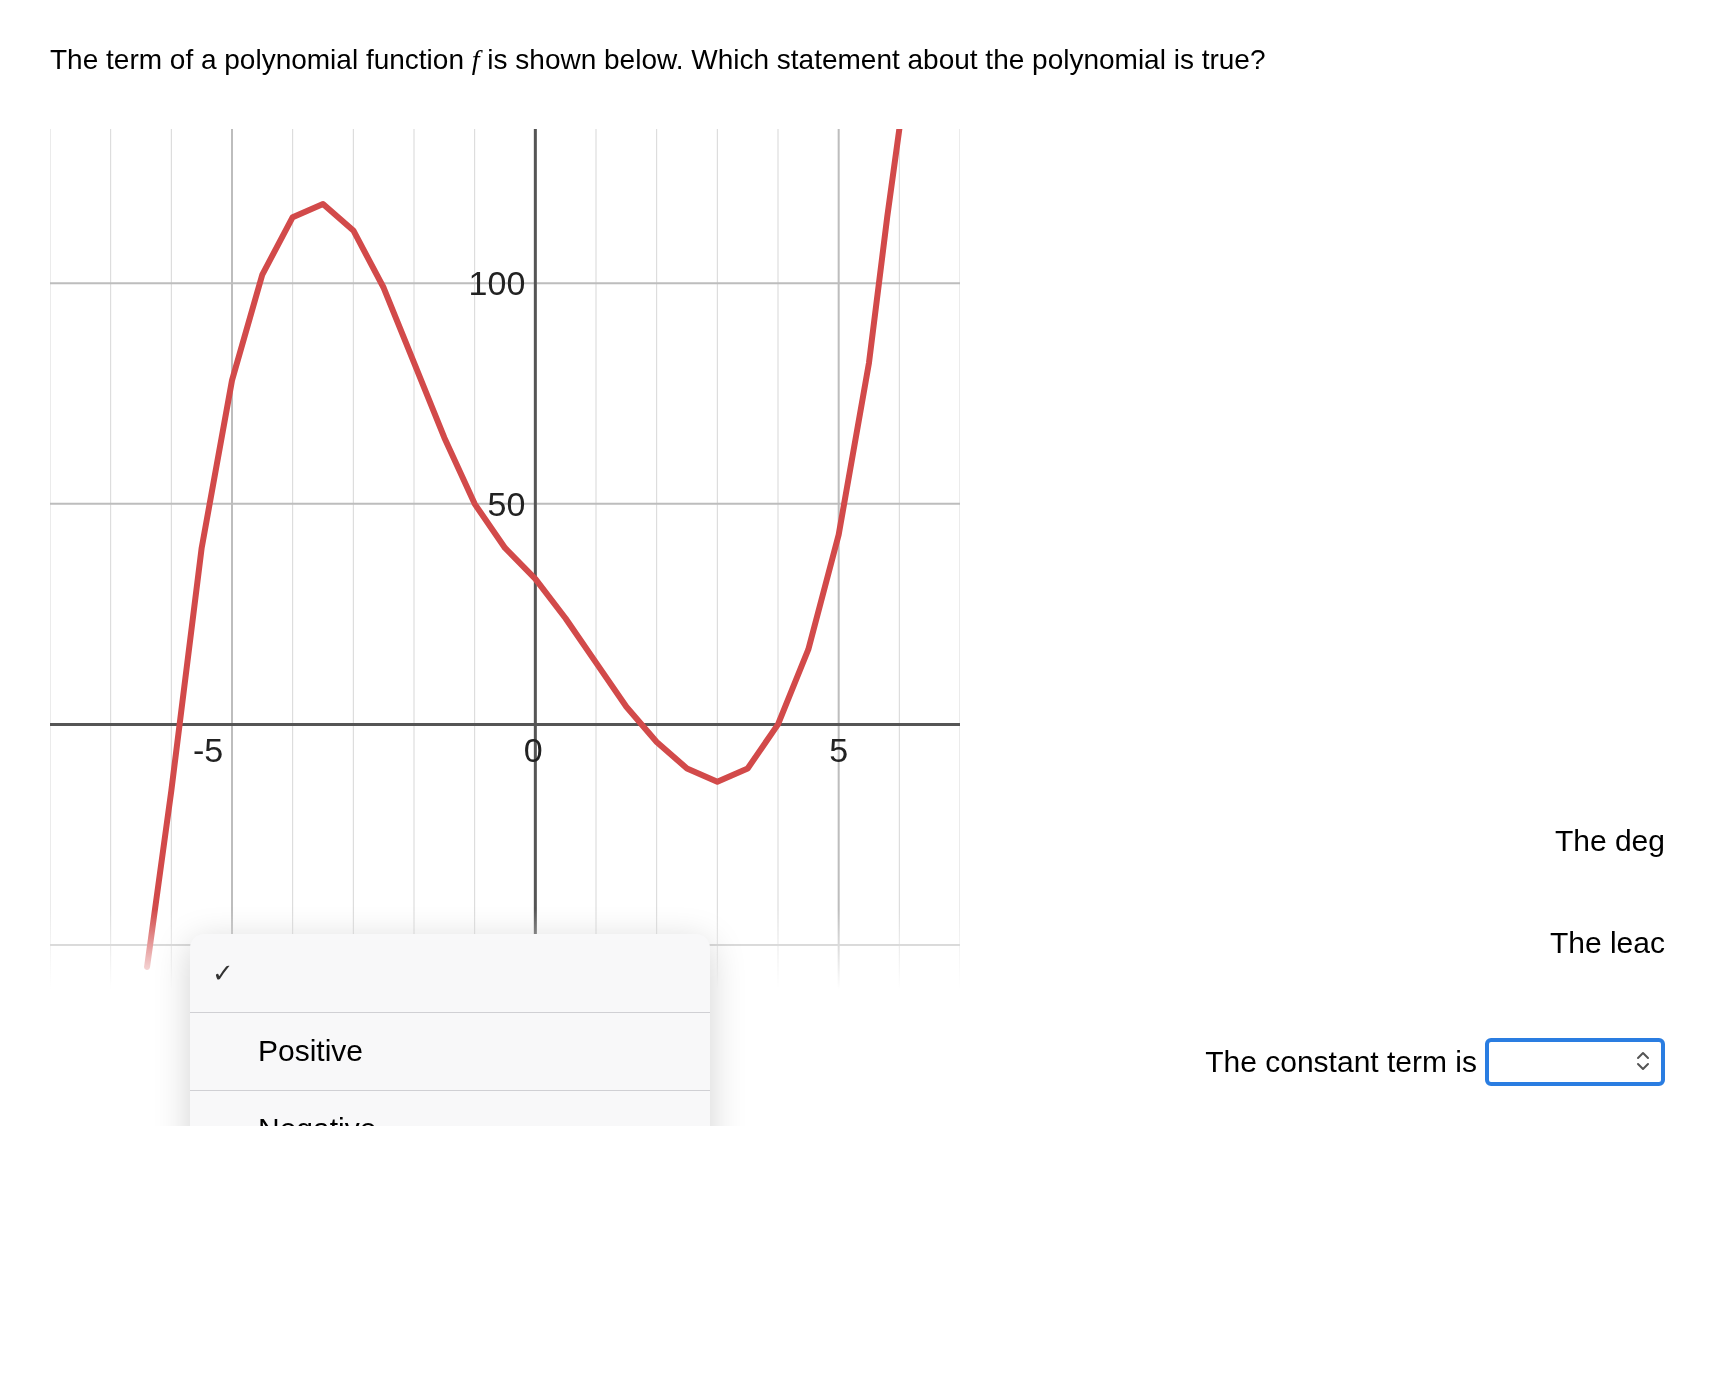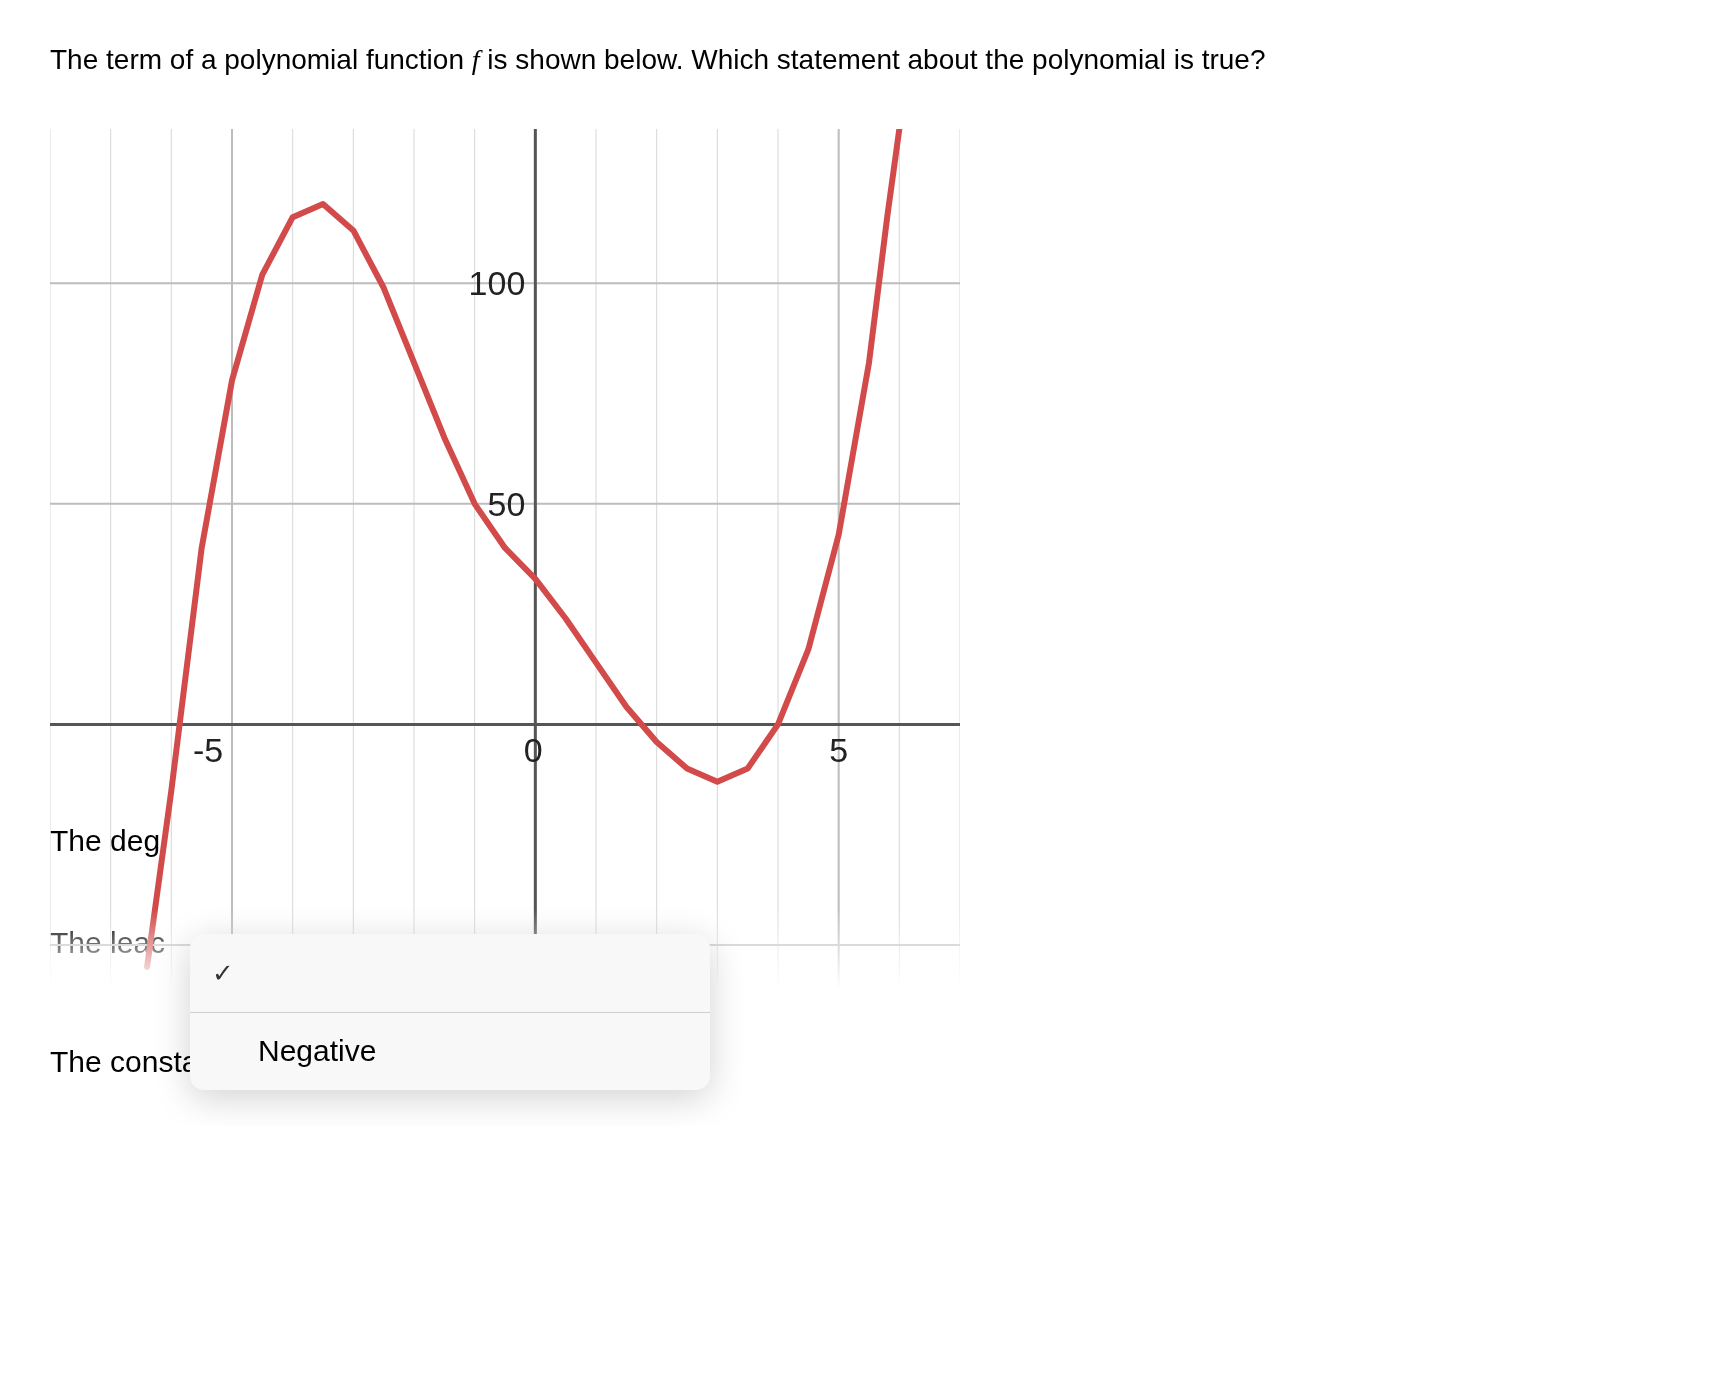--- a/index.html
+++ b/index.html
@@ -50,21 +50,21 @@
   .dropdown-row + .dropdown-row::before {
     content:"";
     position:absolute;
     left:0; right:0; top:0;
     height:1px;
     background:#d0d0d4;
   }
   .check { width: 40px; font-size: 26px; color:#333; }
   .opt-label { padding-left: 6px; }
   .statements { font-size: 30px; }
-  .st-row { margin-top: 28px; display:flex; align-items:center; gap:8px;}
+  .st-row { margin-top: 28px; display:flex; align-items:center; gap:8px;justify-content:flex-end;}
   .selector {
     display:inline-flex;
     align-items:center;
     justify-content:flex-end;
     width: 180px;
     height: 48px;
     border: 4px solid #2a7de1;
     border-radius: 6px;
     background:#fff;
     padding: 0 10px;
@@ -123,20 +123,24 @@
       <path d="M97.06666666666665 837.9487179487179 L121.33333333333333 661.5384615384614 L151.66666666666666 418.974358974359 L182 251.38461538461536 L212.33333333333334 145.5384615384615 L242.66666666666666 88.20512820512818 L273 74.97435897435899 L303.3333333333333 101.43589743589746 L333.66666666666663 158.76923076923077 L364 233.74358974358978 L394.33333333333337 308.7179487179487 L424.6666666666667 374.87179487179486 L455 418.974358974359 L485.3333333333333 449.84615384615375 L515.6666666666666 489.5384615384615 L546 533.6410256410256 L576.3333333333333 577.7435897435898 L606.6666666666666 613.025641025641 L637 639.4871794871796 L667.3333333333333 652.7179487179487 L697.6666666666667 639.4871794871796 L728 595.3846153846154 L758.3333333333334 520.4102564102565 L788.6666666666667 405.7435897435897 L819 233.74358974358978 L837.2 88.20512820512818 L849.3333333333334 0 " fill="none" stroke="#d24a4a" stroke-width="6" stroke-linecap="round" stroke-linejoin="round"></path>
       <rect x="0" y="780" width="910" height="80" fill="url(#fade)"></rect>
     </svg>
 
   <div class="dropdown-popup">
     <div class="dropdown-row">
       <span class="check">✓</span>
     </div>
     <div class="dropdown-row">
       <span class="check"></span>
+      <span class="opt-label">Positive</span>
+    </div>
+    <div class="dropdown-row">
+      <span class="check"></span>
       <span class="opt-label">Negative</span>
     </div>
   </div>
 </div>
 
 <div class="statements">
   <div class="st-row" style="margin-top:-175px;">
     <span>The deg</span>
   </div>
   <div class="st-row" style="margin-top:68px;">

